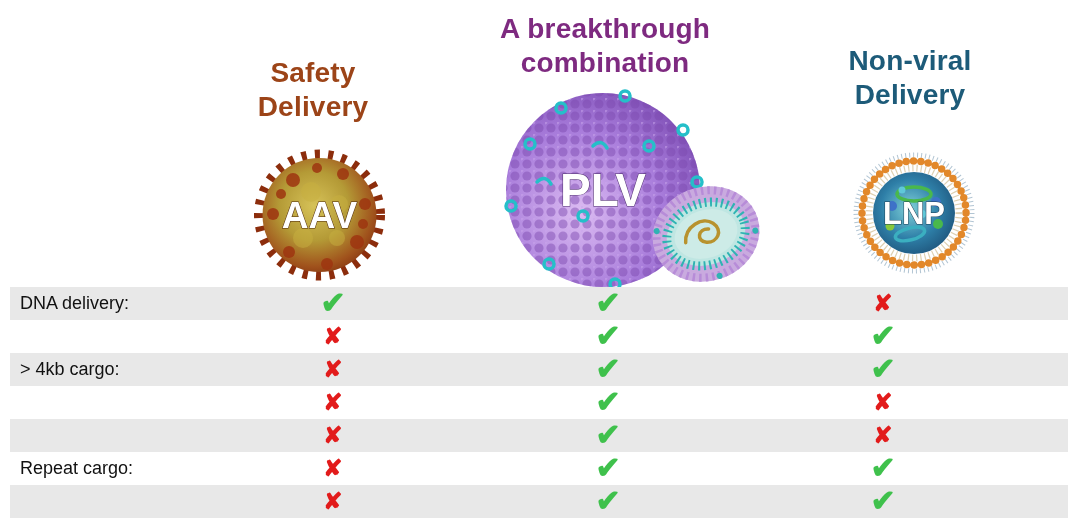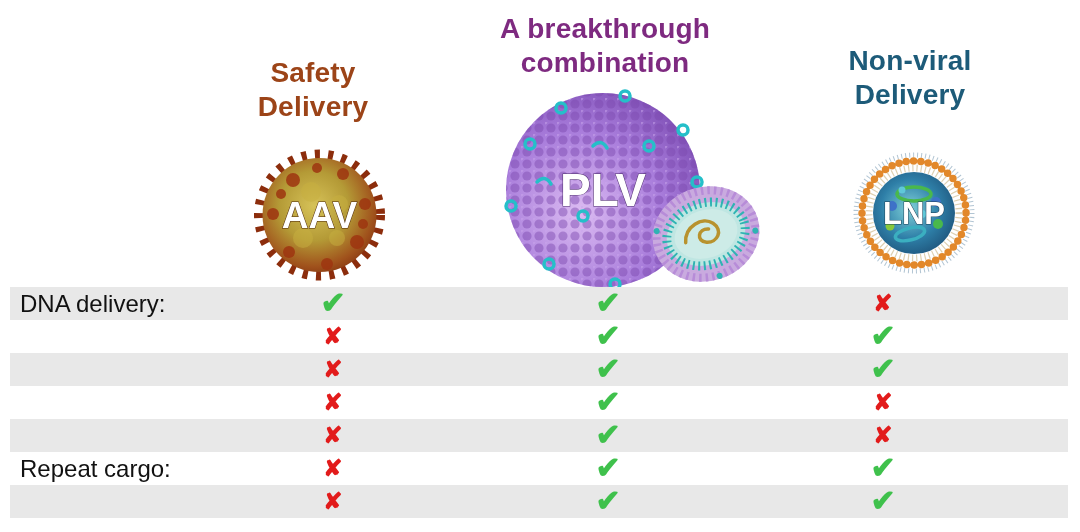--- a/index.html
+++ b/index.html
@@ -31,21 +31,21 @@
 
   .comparison-table {
     position: absolute;
     left: 10px; top: 287px;
     width: 1058px;
   }
   .trow { position: relative; height: 33px; }
   .trow:nth-child(odd) { background: var(--row-stripe-gray, #E8E8E8); }
   .trow-label {
     position: absolute; left: 10px; top: 0;
-    line-height: 33px; font-size: 24px;
+    line-height: 33px; font-size: 18px;
     color: var(--label-black, #111111);
   }
   .mark {
     position: absolute; top: 0;
     width: 56px; height: 33px; line-height: 32px;
     text-align: center; font-weight: bold;
   }
   .mark-aav { left: 295px; }
   .mark-plv { left: 570px; }
   .mark-lnp { left: 845px; }
@@ -169,20 +169,21 @@
       <span class="mark mark-aav check">✔</span>
       <span class="mark mark-plv check">✔</span>
       <span class="mark mark-lnp cross">✘</span>
     </div>
     <div class="trow">
       <span class="mark mark-aav cross">✘</span>
       <span class="mark mark-plv check">✔</span>
       <span class="mark mark-lnp check">✔</span>
     </div>
     <div class="trow">
+      <span class="trow-label">&gt; 4kb cargo:</span>
       <span class="mark mark-aav cross">✘</span>
       <span class="mark mark-plv check">✔</span>
       <span class="mark mark-lnp check">✔</span>
     </div>
     <div class="trow">
       <span class="mark mark-aav cross">✘</span>
       <span class="mark mark-plv check">✔</span>
       <span class="mark mark-lnp cross">✘</span>
     </div>
     <div class="trow">

